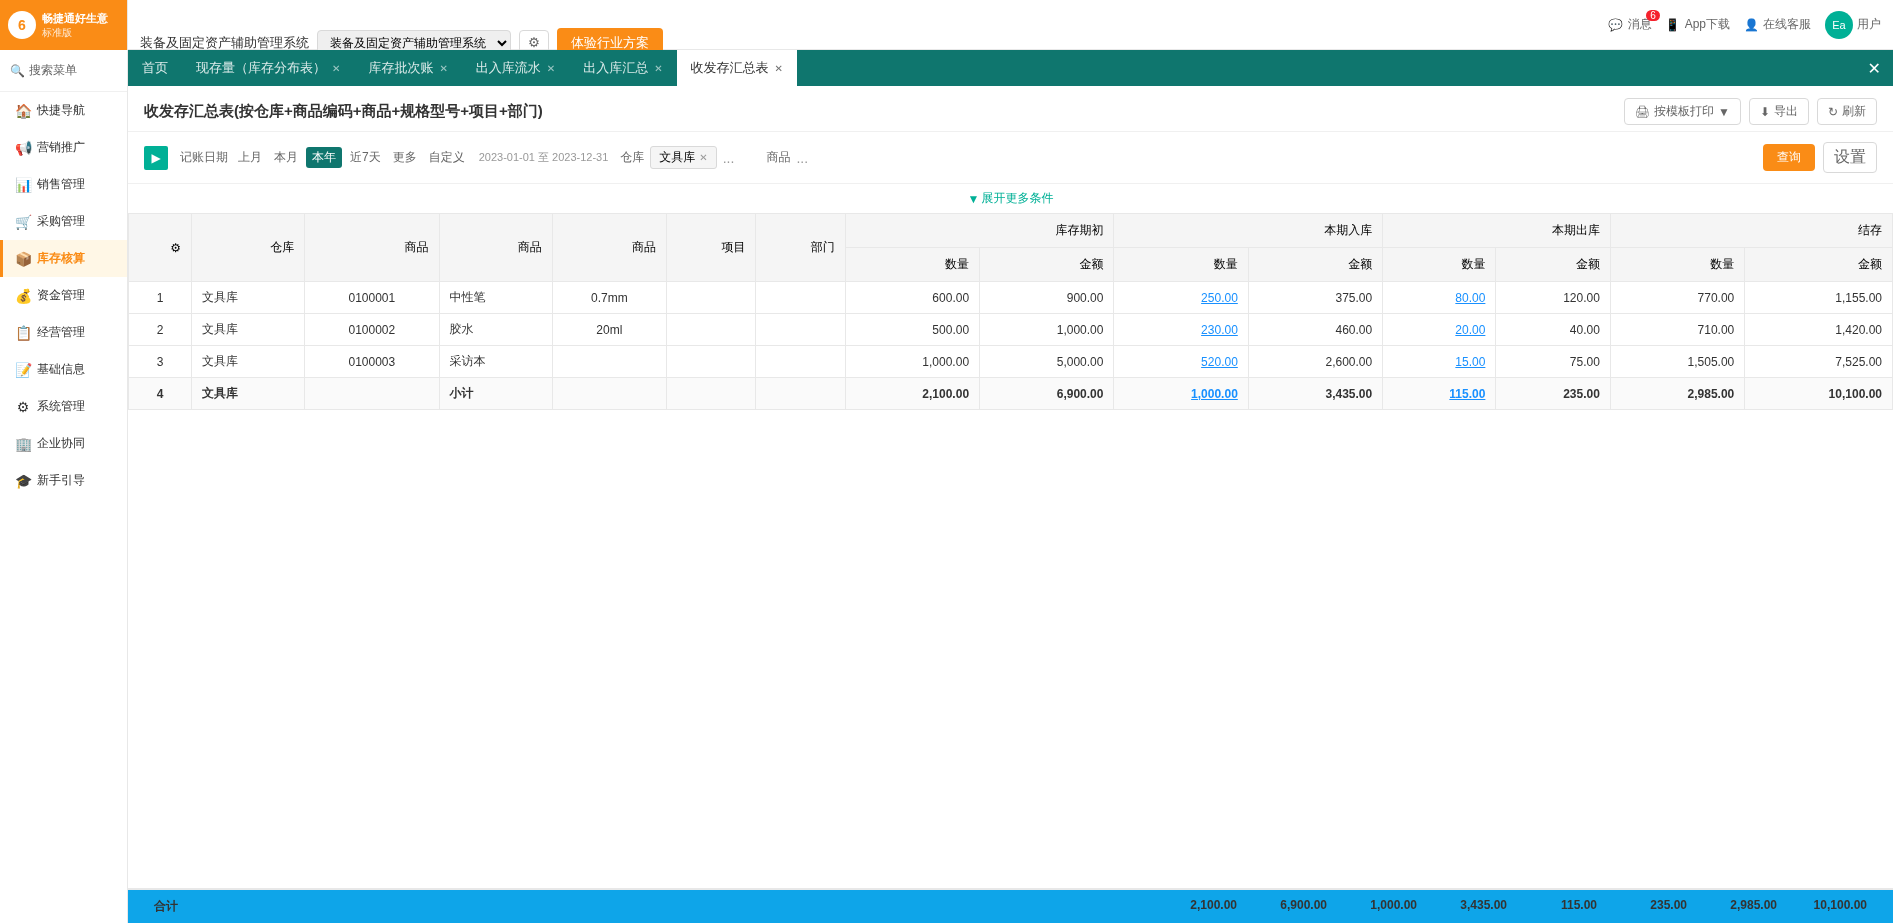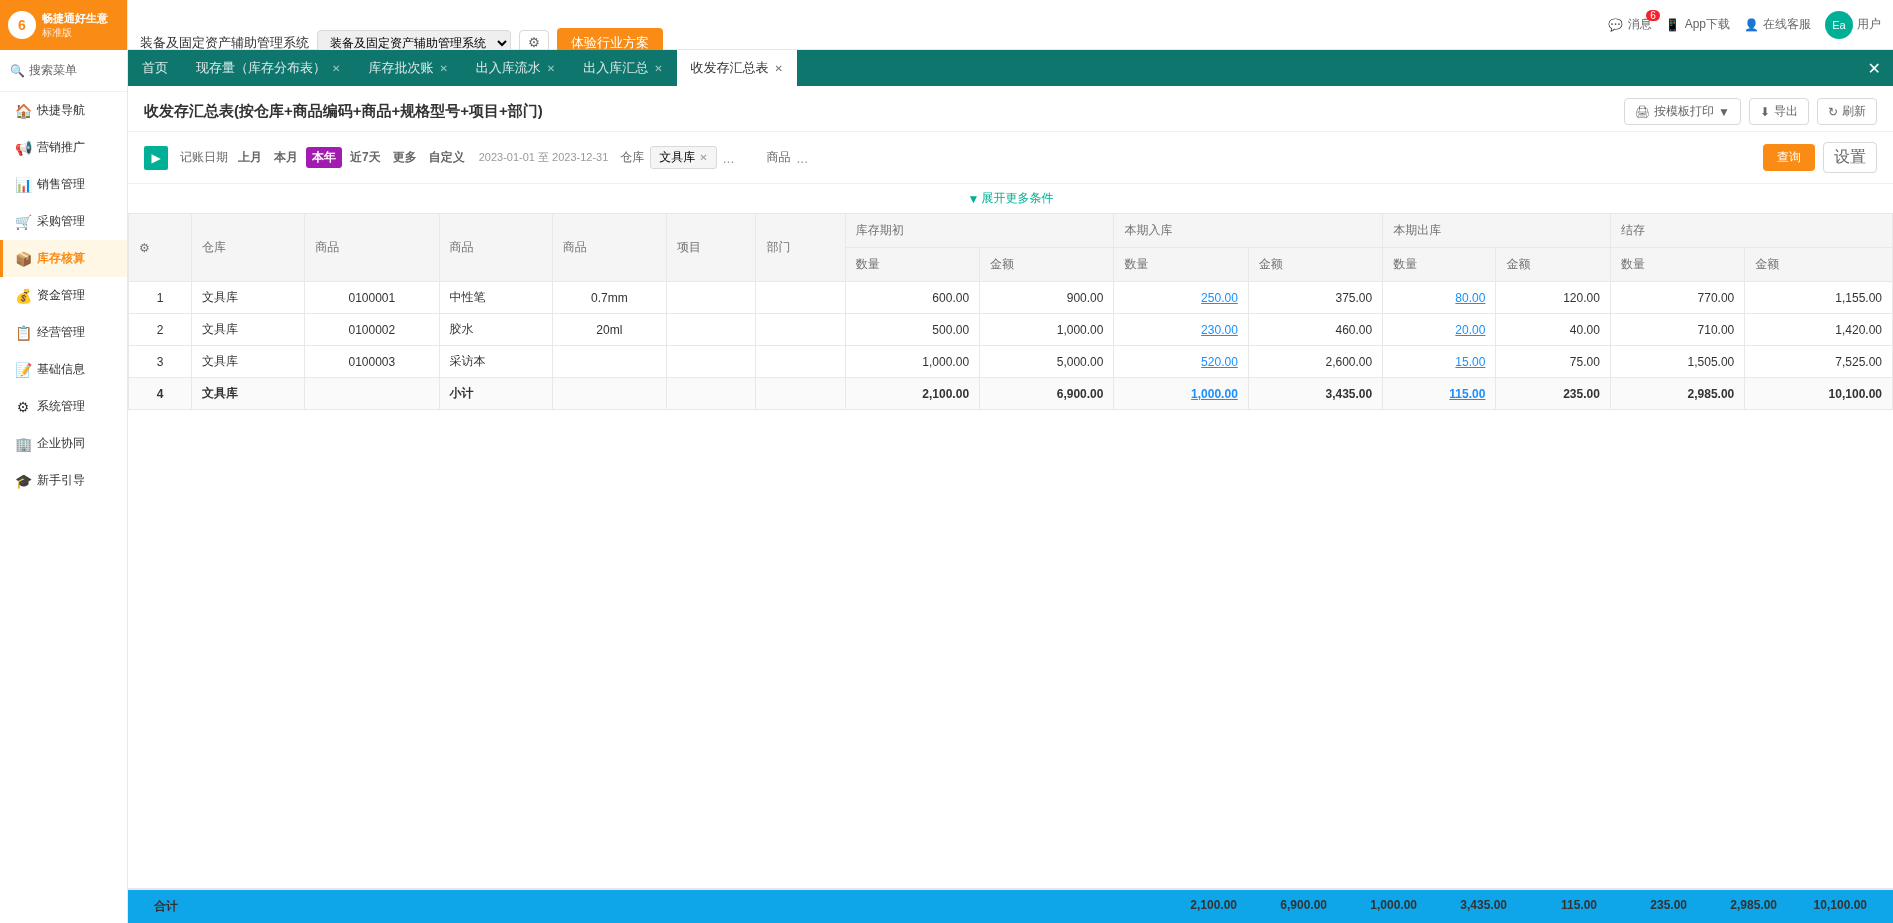--- a/index.html
+++ b/index.html
@@ -39,37 +39,37 @@
 
     
     .content { flex: 1; background: #fff; overflow: hidden; display: flex; flex-direction: column; }
 
     
     .filter-bar { padding: 10px 16px; border-bottom: 1px solid #f0f0f0; background: #fff; display: flex; align-items: center; gap: 12px; flex-wrap: wrap; position: relative; }
     .filter-collapse-btn { width: 24px; height: 24px; background: #00b096; color: #fff; border: none; cursor: pointer; display: flex; align-items: center; justify-content: center; border-radius: 2px; font-size: 12px; }
     .filter-group { display: flex; align-items: center; gap: 6px; }
     .filter-label { color: #666; font-size: 12px; }
     .filter-date-options { display: flex; gap: 4px; }
-    .filter-date-btn { background: none; border: none; cursor: pointer; color: #666; font-size: 12px; padding: 2px 4px; font-weight: bold; }
-    .filter-date-btn.active { background: #a21caf; color: #fff; border-radius: 3px; padding: 2px 6px; }
+    .filter-date-btn { background: none; border: none; cursor: pointer; color: #666; font-size: 12px; padding: 2px 4px; }
+    .filter-date-btn.active { background: #0f766e; color: #fff; border-radius: 3px; padding: 2px 6px; }
     .filter-date-range { color: #999; font-size: 11px; margin-left: 4px; }
     .filter-tag { display: flex; align-items: center; gap: 4px; background: #f5f5f5; border: 1px solid #d9d9d9; border-radius: 3px; padding: 2px 8px; font-size: 12px; }
     .filter-tag-close { cursor: pointer; color: #999; font-size: 10px; }
     .filter-more { color: #999; cursor: pointer; font-size: 14px; }
     .filter-product-more { color: #999; cursor: pointer; font-size: 14px; }
     .expand-btn { color: #00b096; font-size: 12px; cursor: pointer; display: flex; align-items: center; gap: 2px; }
     .toolbar-btn { background: none; border: 1px solid #d9d9d9; border-radius: 4px; padding: 4px 10px; cursor: pointer; font-size: 12px; color: #666; display: flex; align-items: center; gap: 4px; }
     .toolbar-btn-primary { background: #fa8c16; color: #fff; border: none; border-radius: 4px; padding: 5px 14px; cursor: pointer; font-size: 12px; }
     .toolbar-btn-settings { background: none; border: 1px solid #d9d9d9; border-radius: 4px; padding: 4px 10px; cursor: pointer; font-size: 16px; color: #666; }
 
     
     .table-container { flex: 1; overflow: auto; }
     table { width: 100%; border-collapse: collapse; font-size: 12px; }
     thead tr { background: #f5f5f5; }
-    th { border: 1px solid #e8e8e8; padding: 8px 10px; text-align: left; color: #737373; font-weight: normal; white-space: nowrap; }
+    th { border: 1px solid #e8e8e8; padding: 8px 10px; text-align: right; color: #000000; font-weight: normal; white-space: nowrap; }
     td { border: 1px solid #e8e8e8; padding: 7px 10px; text-align: center; color: #333; white-space: nowrap; }
     td.left { text-align: left; }
     td.right { text-align: right; }
     .td-link { color: #1890ff; text-decoration: underline; cursor: pointer; }
     tr.subtotal { background: #fafafa; font-weight: bold; }
     tr.subtotal td { font-weight: bold; }
 
     
     .table-footer { background: #0ea5e9; border-top: 2px solid #e8e8e8; display: flex; align-items: flex-start; padding: 8px 16px; font-size: 12px; font-weight: bold; color: #333; }
 

